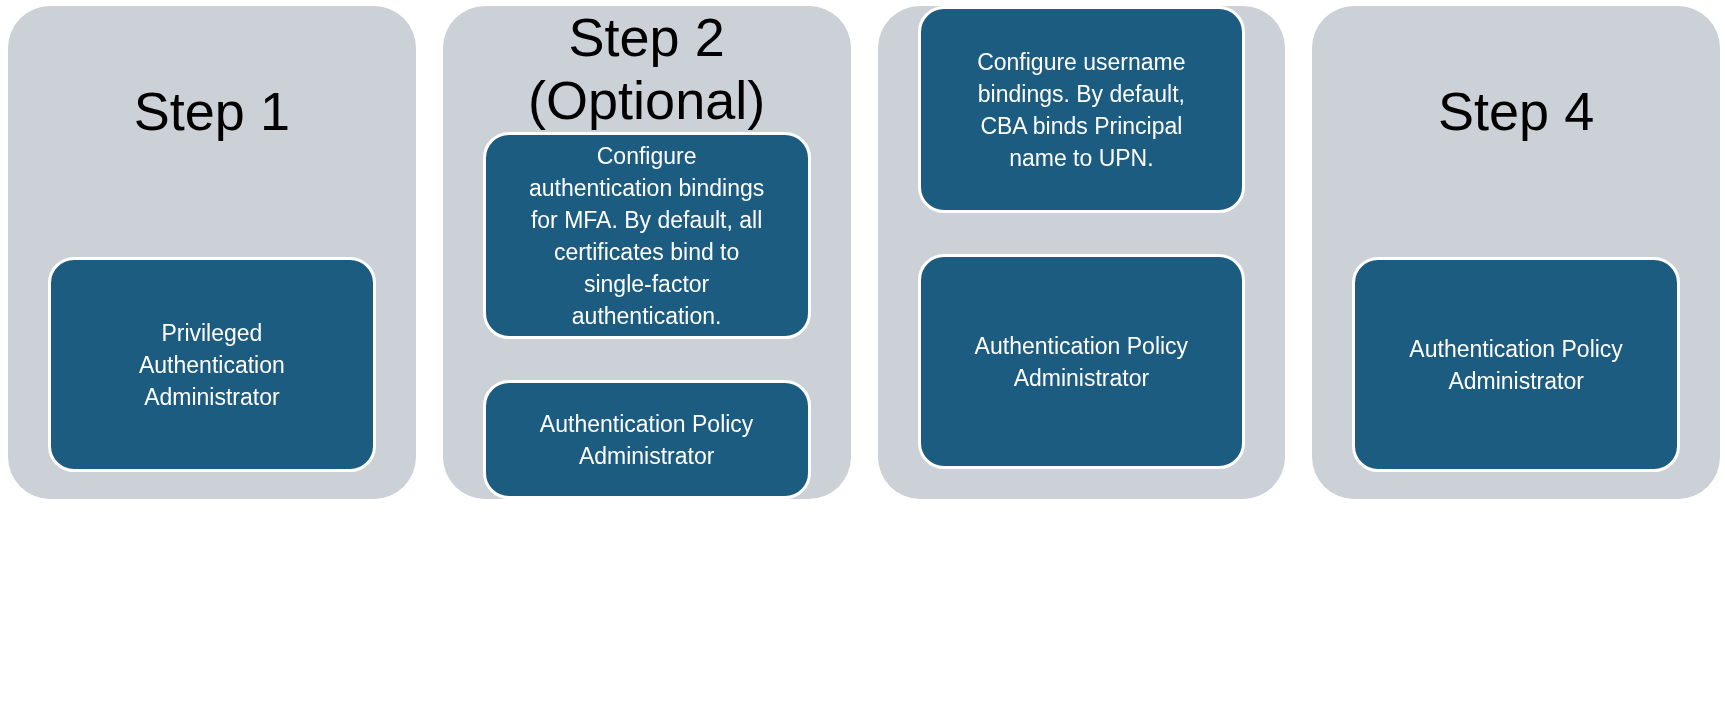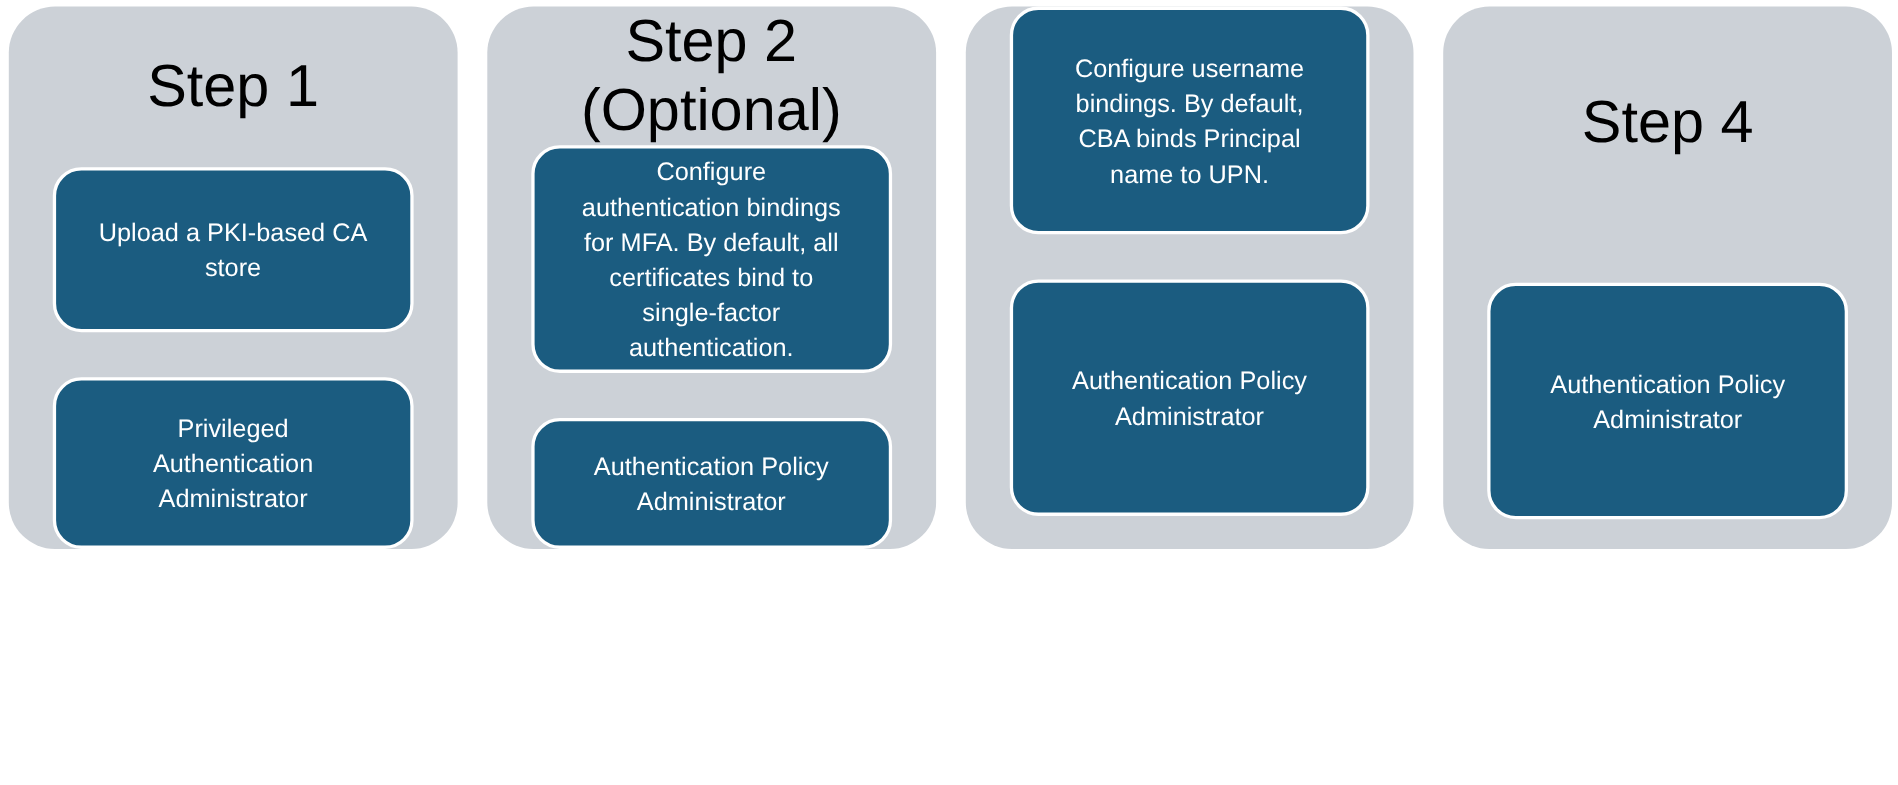--- a/index.html
+++ b/index.html
@@ -56,22 +56,20 @@
   .task-box { height: 207px; }
   .role-box { height: 215px; margin-top: 41px; }
 </style>
 </head>
 <body>
 
 <div class="diagram">
 
   <div class="column">
     <div class="column-title">Step 1</div>
-    <div class="box task-box">Upload a PKI-based CA
-store</div>
     <div class="box role-box">Privileged
 Authentication
 Administrator</div>
   </div>
 
   <div class="column">
     <div class="column-title">Step 2
 (Optional)</div>
     <div class="box task-box">Configure
 authentication bindings

